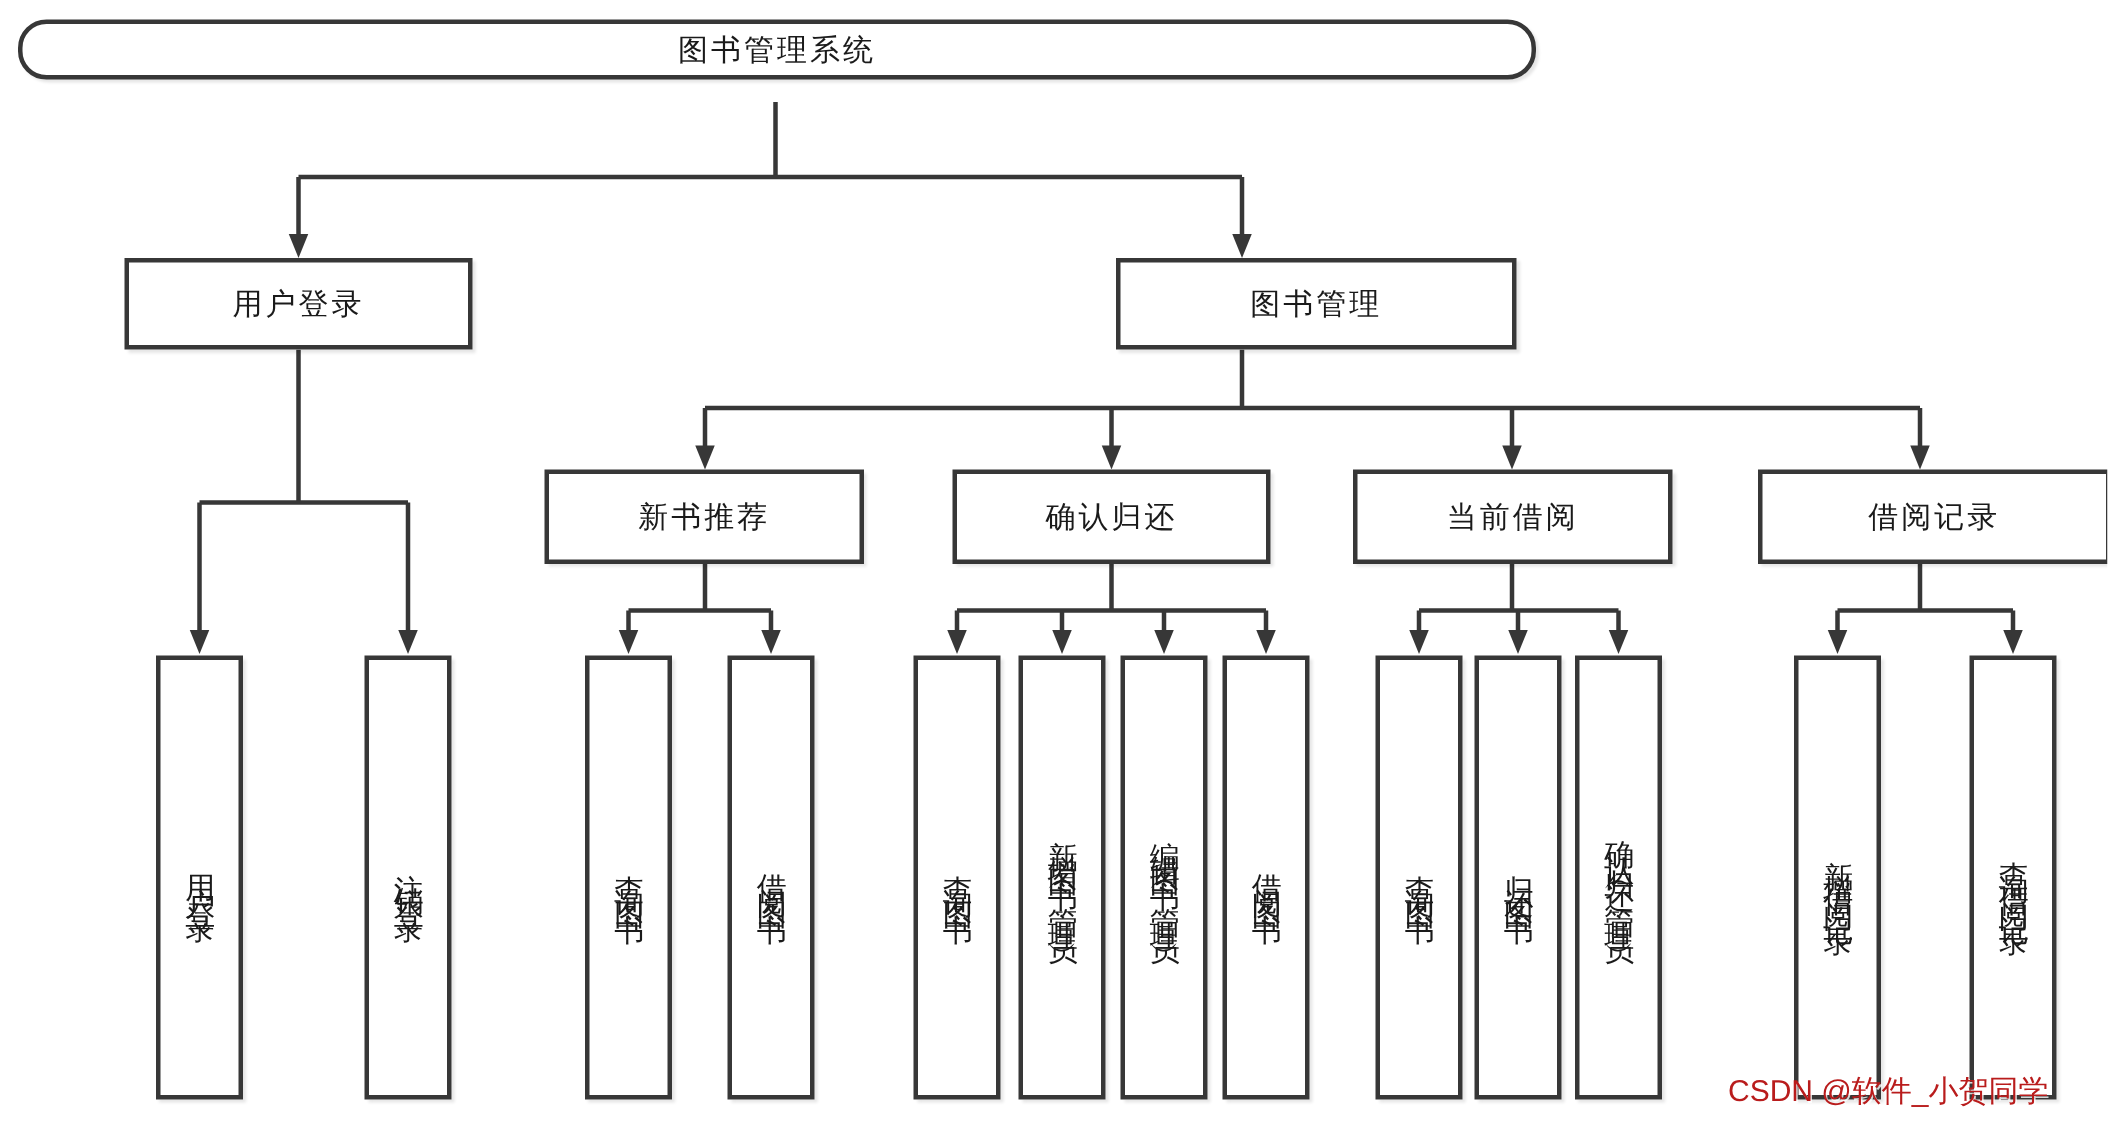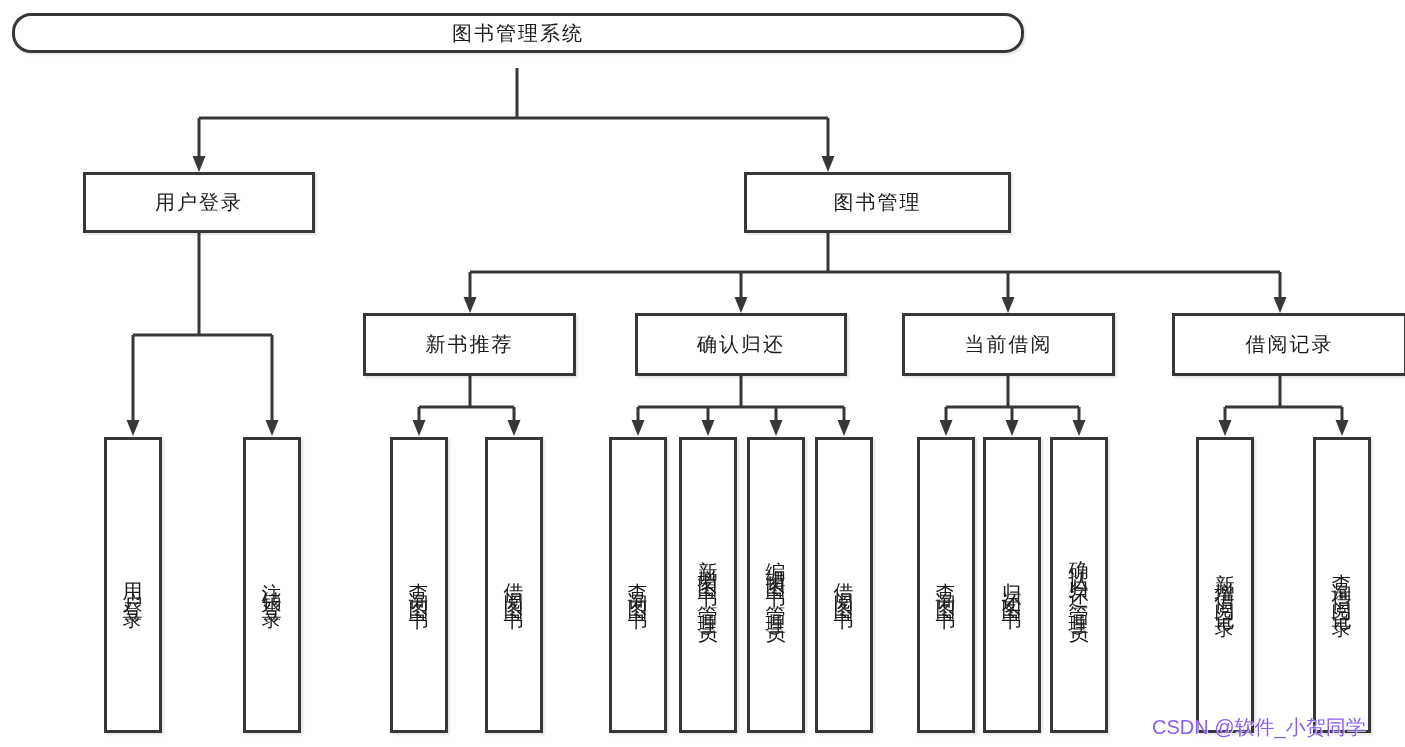--- a/index.html
+++ b/index.html
@@ -44,21 +44,21 @@
   .lf1{left:104px;}  .lf2{left:243px;}
   .lf3{left:390px;}  .lf4{left:485px;}
   .lf5{left:609px;}  .lf6{left:679px;}
   .lf7{left:747px;}  .lf8{left:815px;}
   .lf9{left:917px;}  .lf10{left:983px;} .lf11{left:1050px;}
   .lf12{left:1196px;}.lf13{left:1313px;}
   .watermark{
     position:absolute;
     left:1152px;top:714px;
     font-size:20px;
-    color:#8b5cf6;
+    color:#b91c1c;
     text-shadow:1px 1px 0 rgba(255,255,255,0.8);
     white-space:nowrap;
     z-index:5;
     text-align:right;
   }
 </style>
 </head>
 <body>
 
 <div id="canvas">

